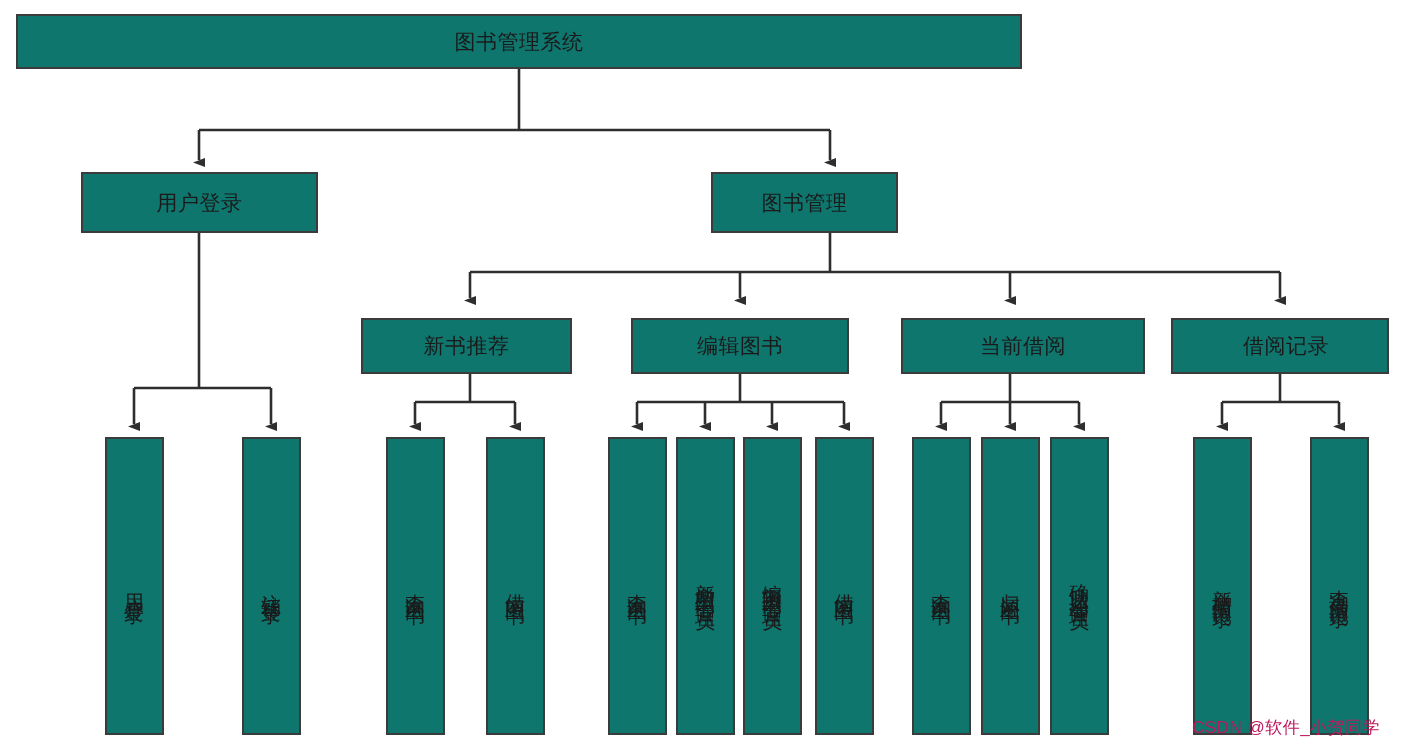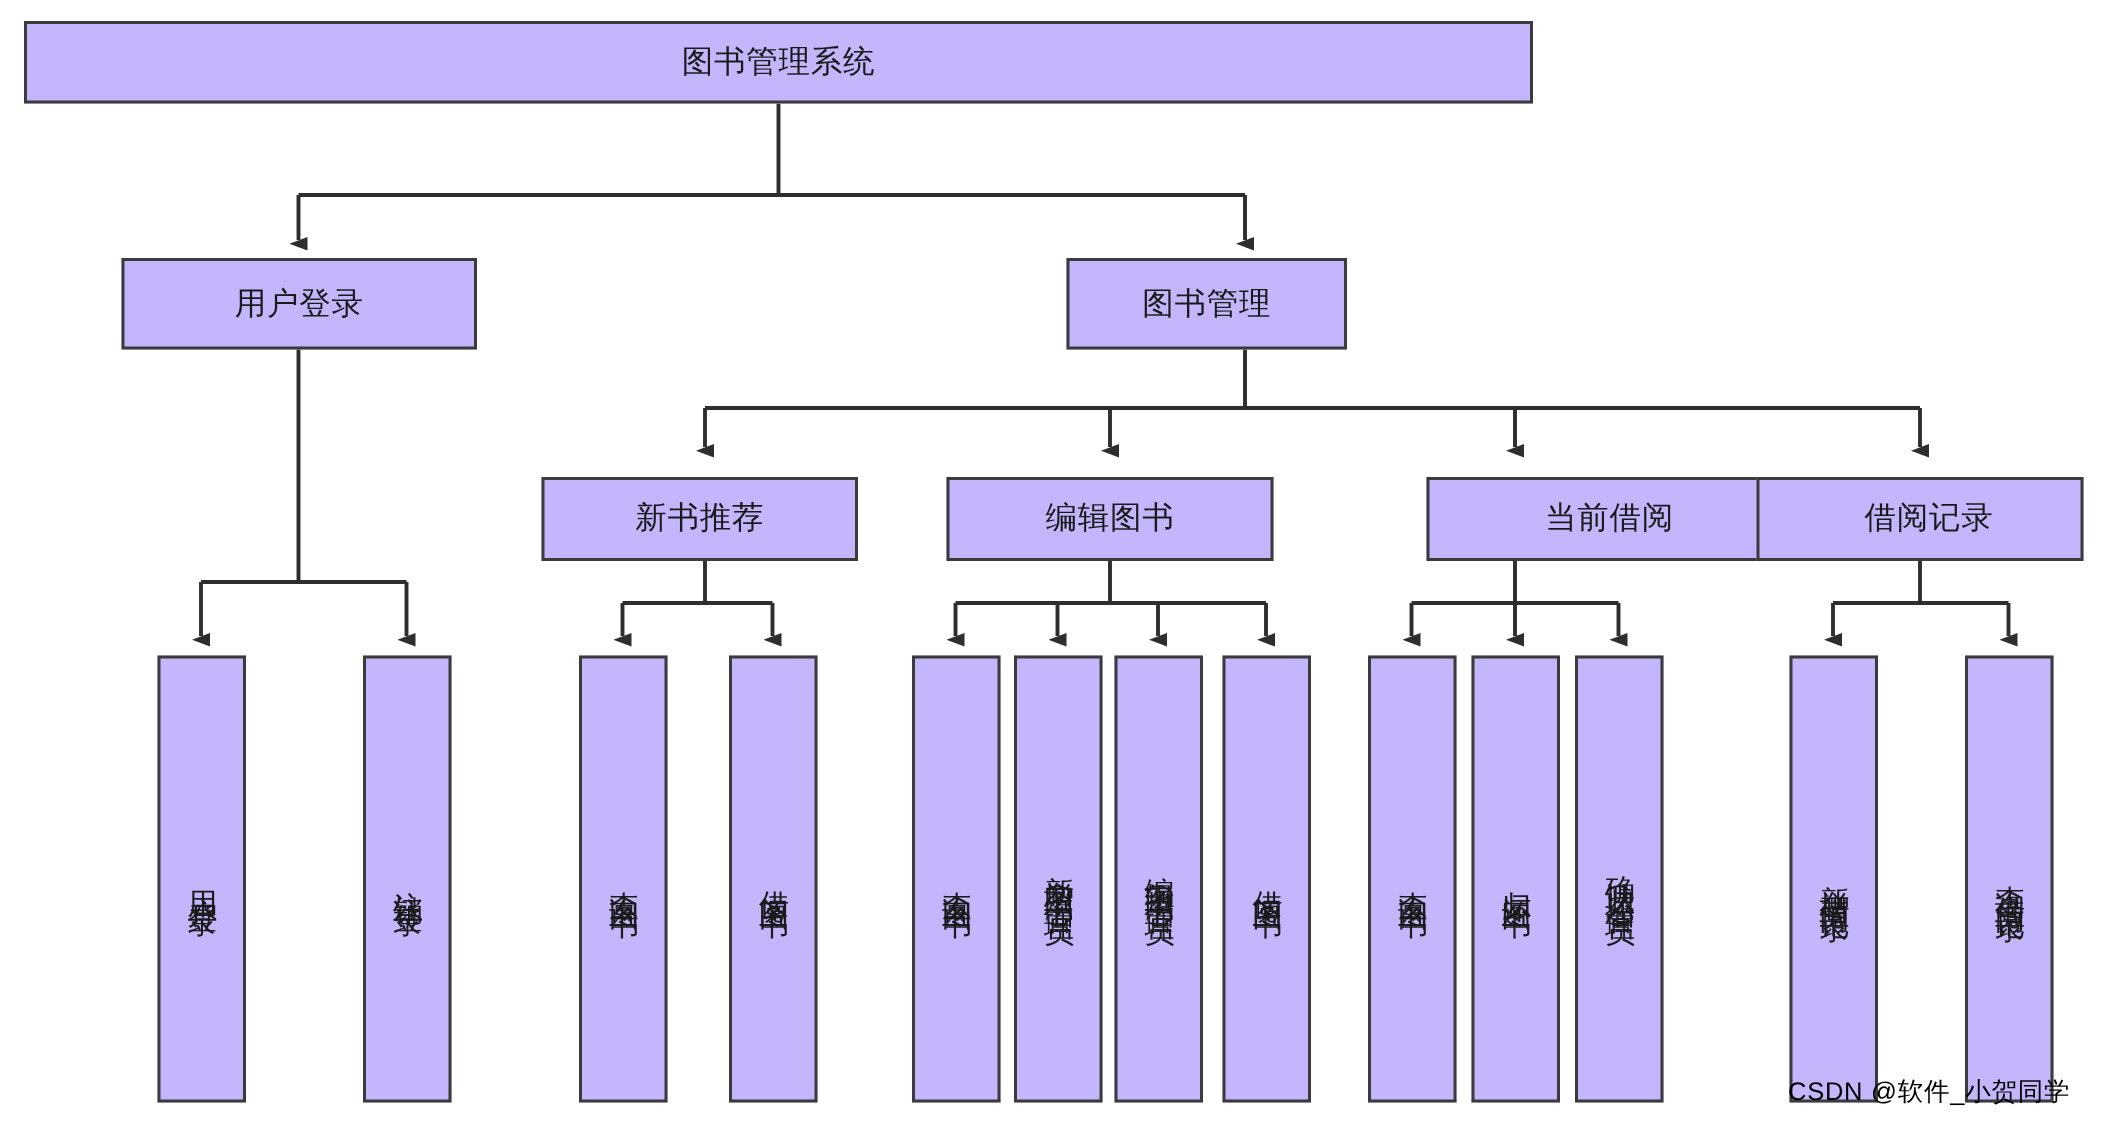--- a/index.html
+++ b/index.html
@@ -21,21 +21,21 @@
     position: absolute;
     left: 0;
     top: 0;
     width: 1405px;
     height: 747px;
     pointer-events: none;
   }
   .node {
     position: absolute;
     box-sizing: border-box;
-    background: #c4b5fd;
+    background: #0f766e;
     border: 2px solid #3b3b3b;
     display: flex;
     align-items: center;
     justify-content: center;
     overflow: hidden;
     text-align: right;
   }
   .node .label {
     font-size: 21px;
     color: #1a1a1a;
@@ -52,21 +52,21 @@
     writing-mode: vertical-rl;
     text-orientation: upright;
     font-size: 20px;
     letter-spacing: 4px;
     line-height: 1;
     white-space: nowrap;
   }
   .watermark {
     position: absolute;
     font-size: 17px;
-    color: #000000;
+    color: #be185d;
     white-space: nowrap;
     letter-spacing: 0.5px;
   }
 </style>
 </head>
 <body>
 
 <div id="canvas">
 
   <svg class="edges" viewBox="0 0 1405 747">
@@ -129,21 +129,21 @@
   <div class="node" style="left:711px; top:172px; width:187px; height:61px;">
     <span class="label">图书管理</span>
   </div>
 
   <div class="node" style="left:361px; top:318px; width:211px; height:56px;">
     <span class="label">新书推荐</span>
   </div>
   <div class="node" style="left:631px; top:318px; width:218px; height:56px;">
     <span class="label">编辑图书</span>
   </div>
-  <div class="node" style="left:951px; top:318px; width:244px; height:56px;">
+  <div class="node" style="left:901px; top:318px; width:244px; height:56px;">
     <span class="label">当前借阅</span>
   </div>
   <div class="node" style="left:1171px; top:318px; width:218px; height:56px;padding-left:12px;">
     <span class="label">借阅记录</span>
   </div>
 
   <div class="node vertical" style="left:105px; top:437px; width:59px; height:298px;">
     <span class="label" style="margin-top: 139px;">用户登录</span>
   </div>
   <div class="node vertical" style="left:242px; top:437px; width:59px; height:298px;">

